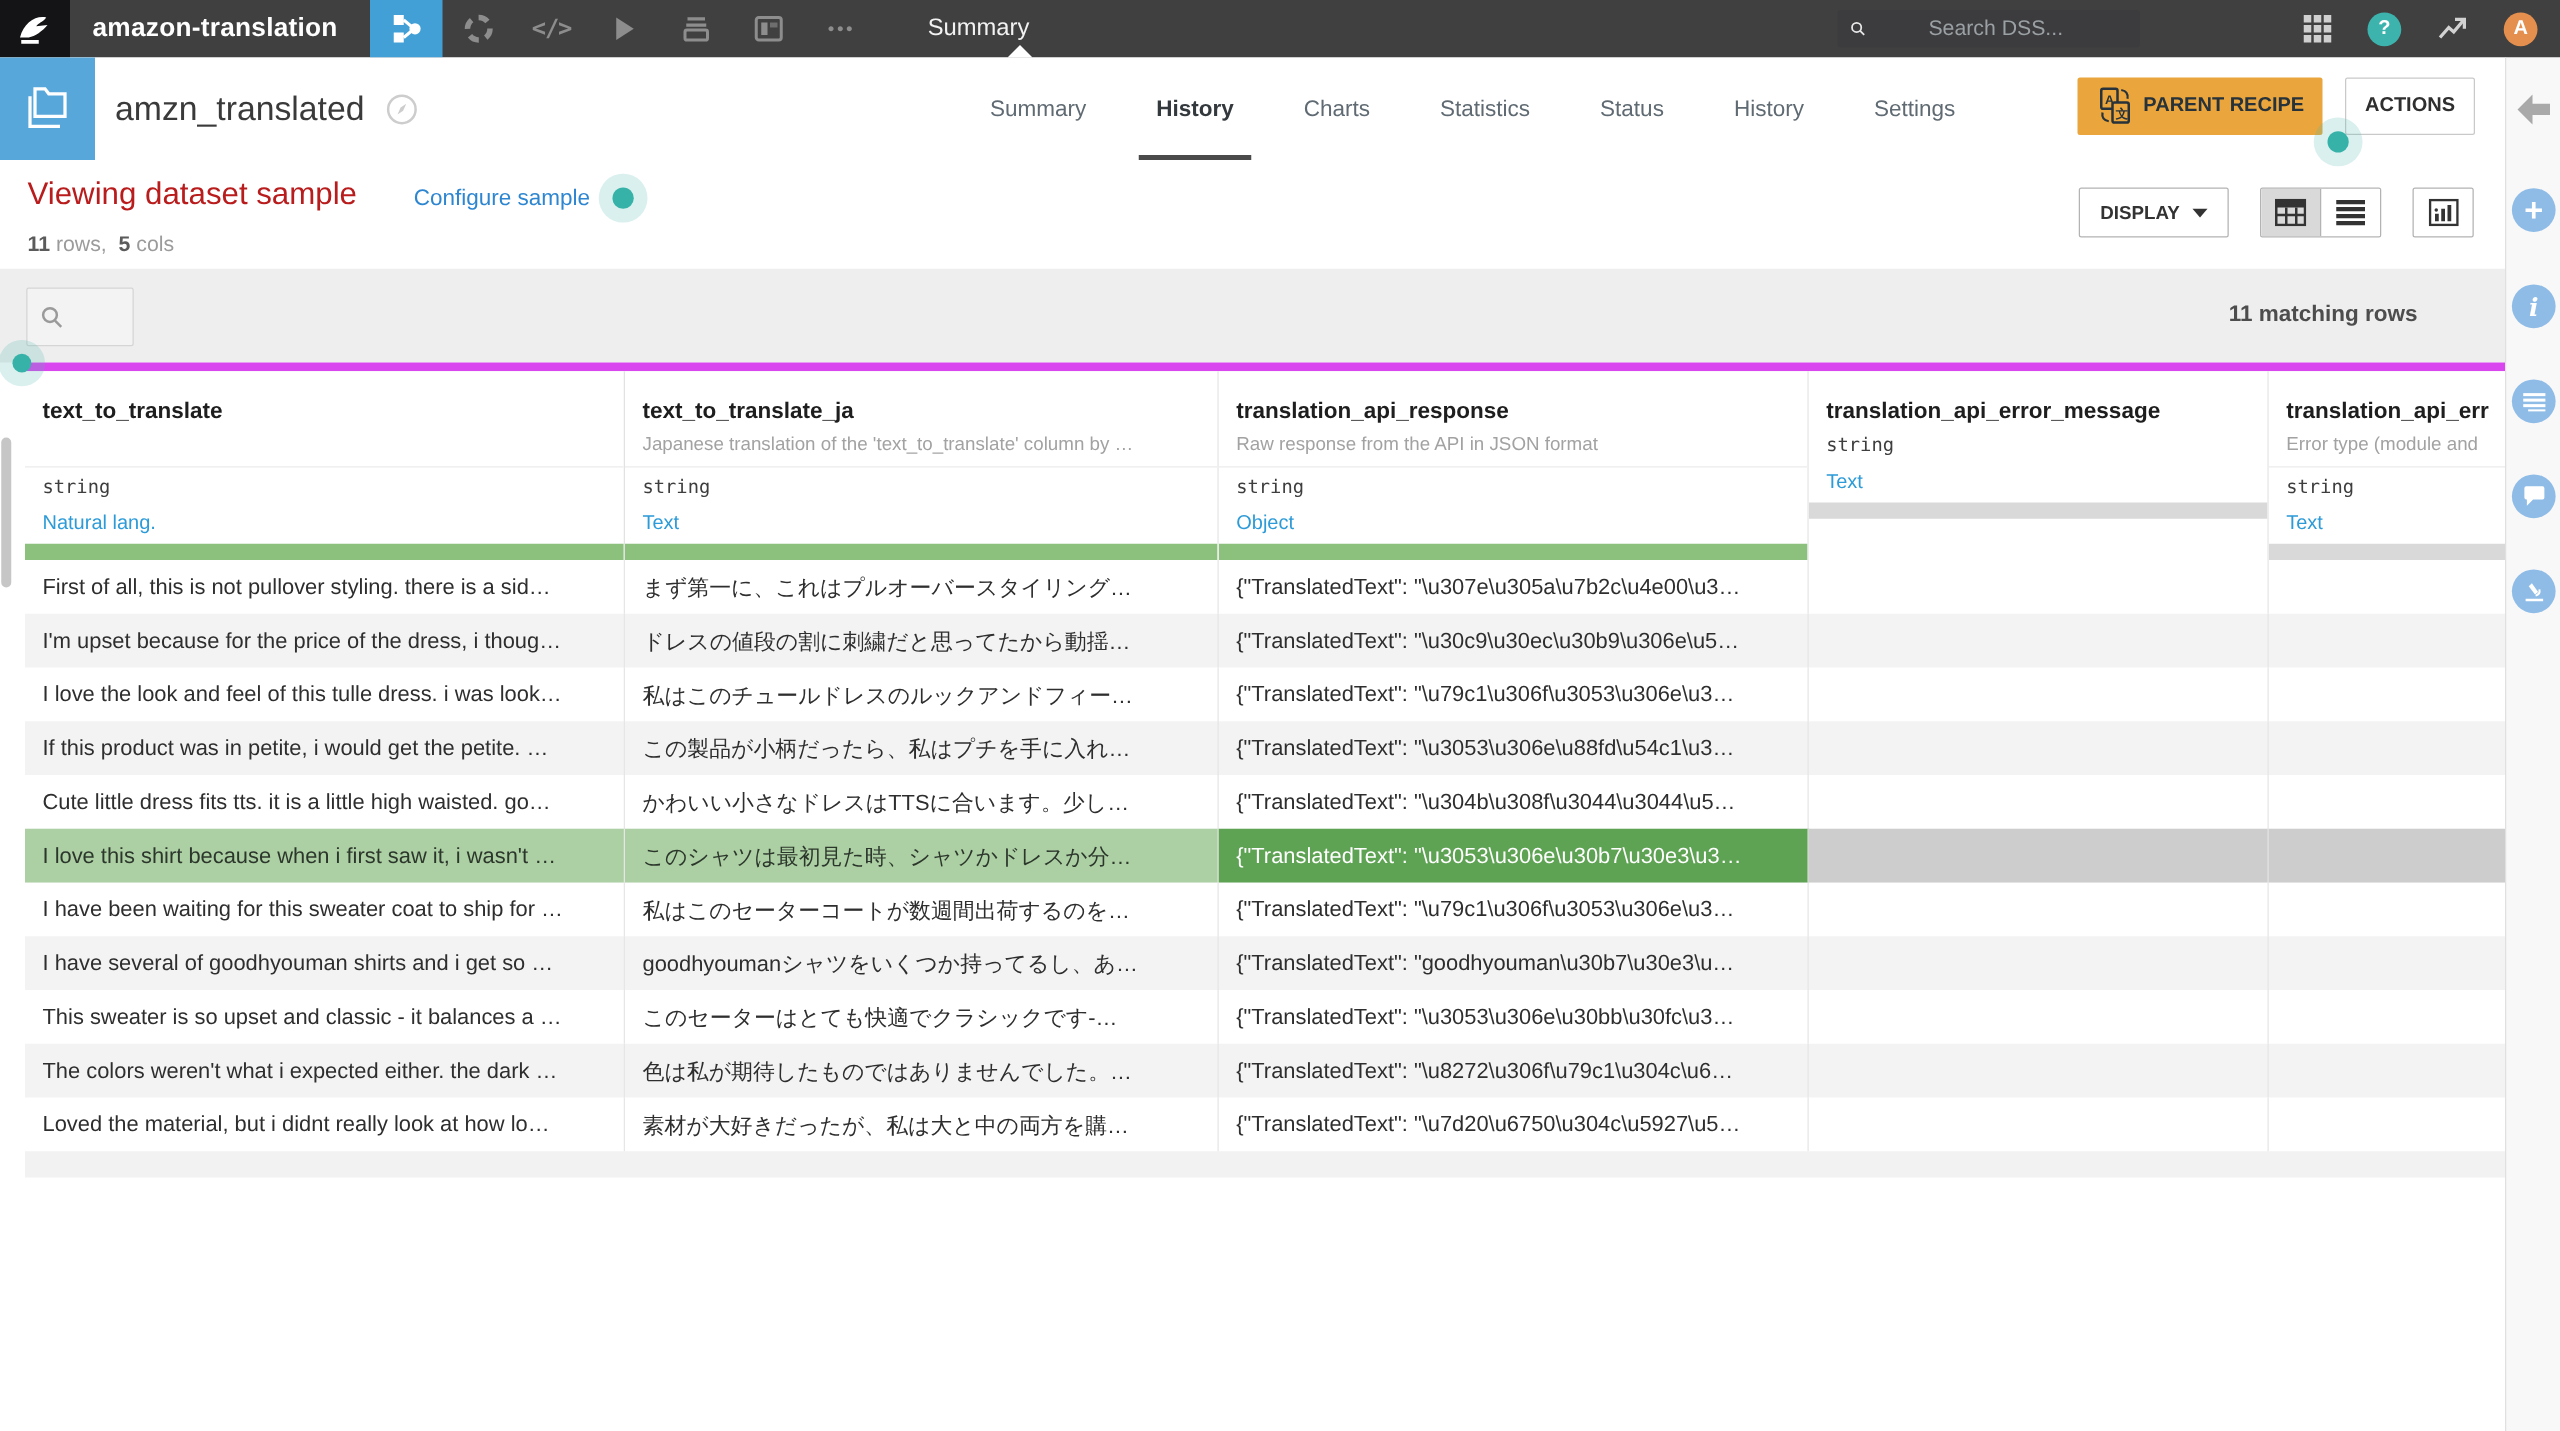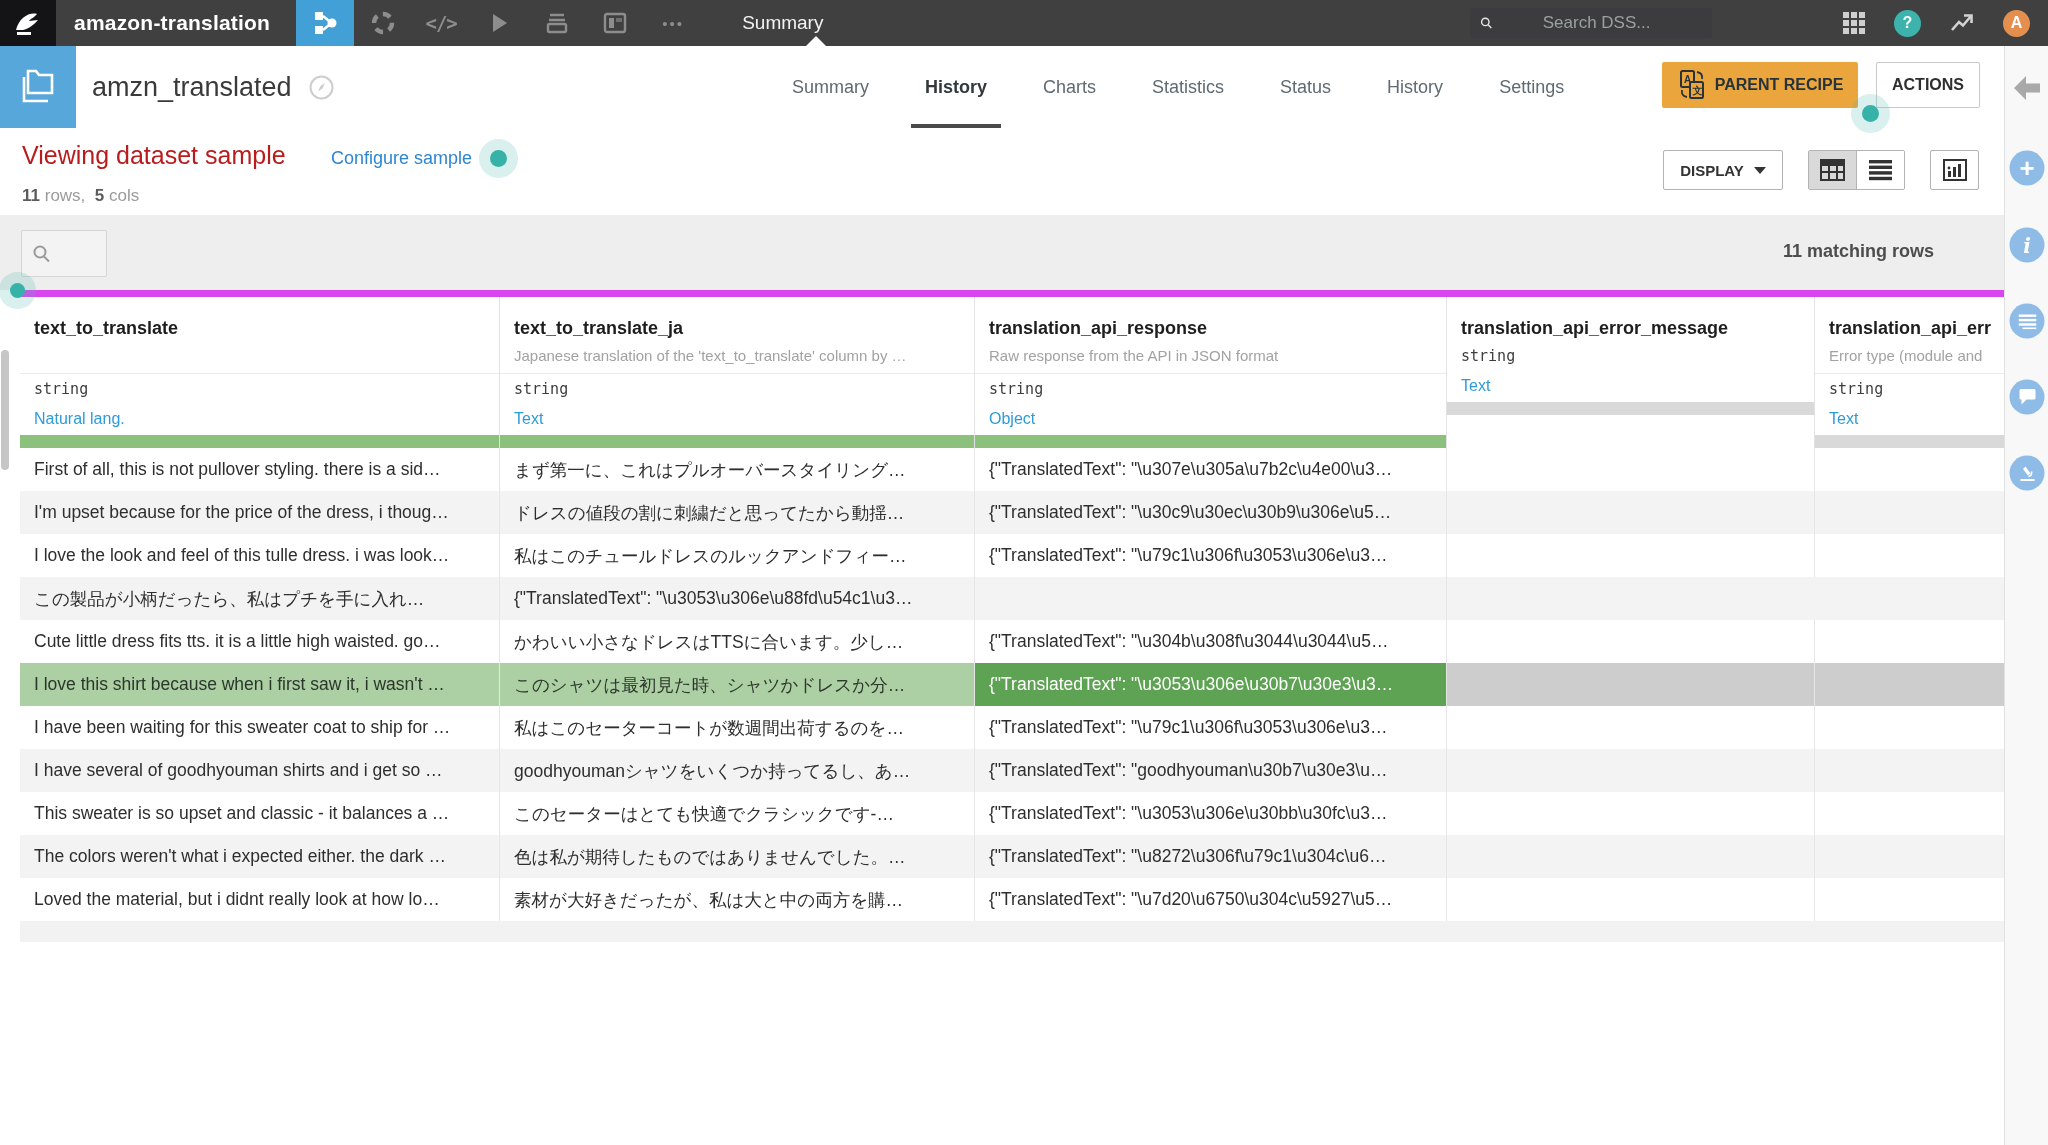--- a/index.html
+++ b/index.html
@@ -318,20 +318,21 @@
         <div class="cell"></div>
       </div>
       <div class="row rgrid">
         <div class="cell">I love the look and feel of this tulle dress. i was look…</div>
         <div class="cell">私はこのチュールドレスのルックアンドフィー…</div>
         <div class="cell">{"TranslatedText": "\u79c1\u306f\u3053\u306e\u3…</div>
         <div class="cell"></div>
         <div class="cell"></div>
       </div>
       <div class="row rgrid">
+        <div class="cell">If this product was in petite, i would get the petite. …</div>
         <div class="cell">この製品が小柄だったら、私はプチを手に入れ…</div>
         <div class="cell">{"TranslatedText": "\u3053\u306e\u88fd\u54c1\u3…</div>
         <div class="cell"></div>
         <div class="cell"></div>
       </div>
       <div class="row rgrid">
         <div class="cell">Cute little dress fits tts. it is a little high waisted. go…</div>
         <div class="cell">かわいい小さなドレスはTTSに合います。少し…</div>
         <div class="cell">{"TranslatedText": "\u304b\u308f\u3044\u3044\u5…</div>
         <div class="cell"></div>

